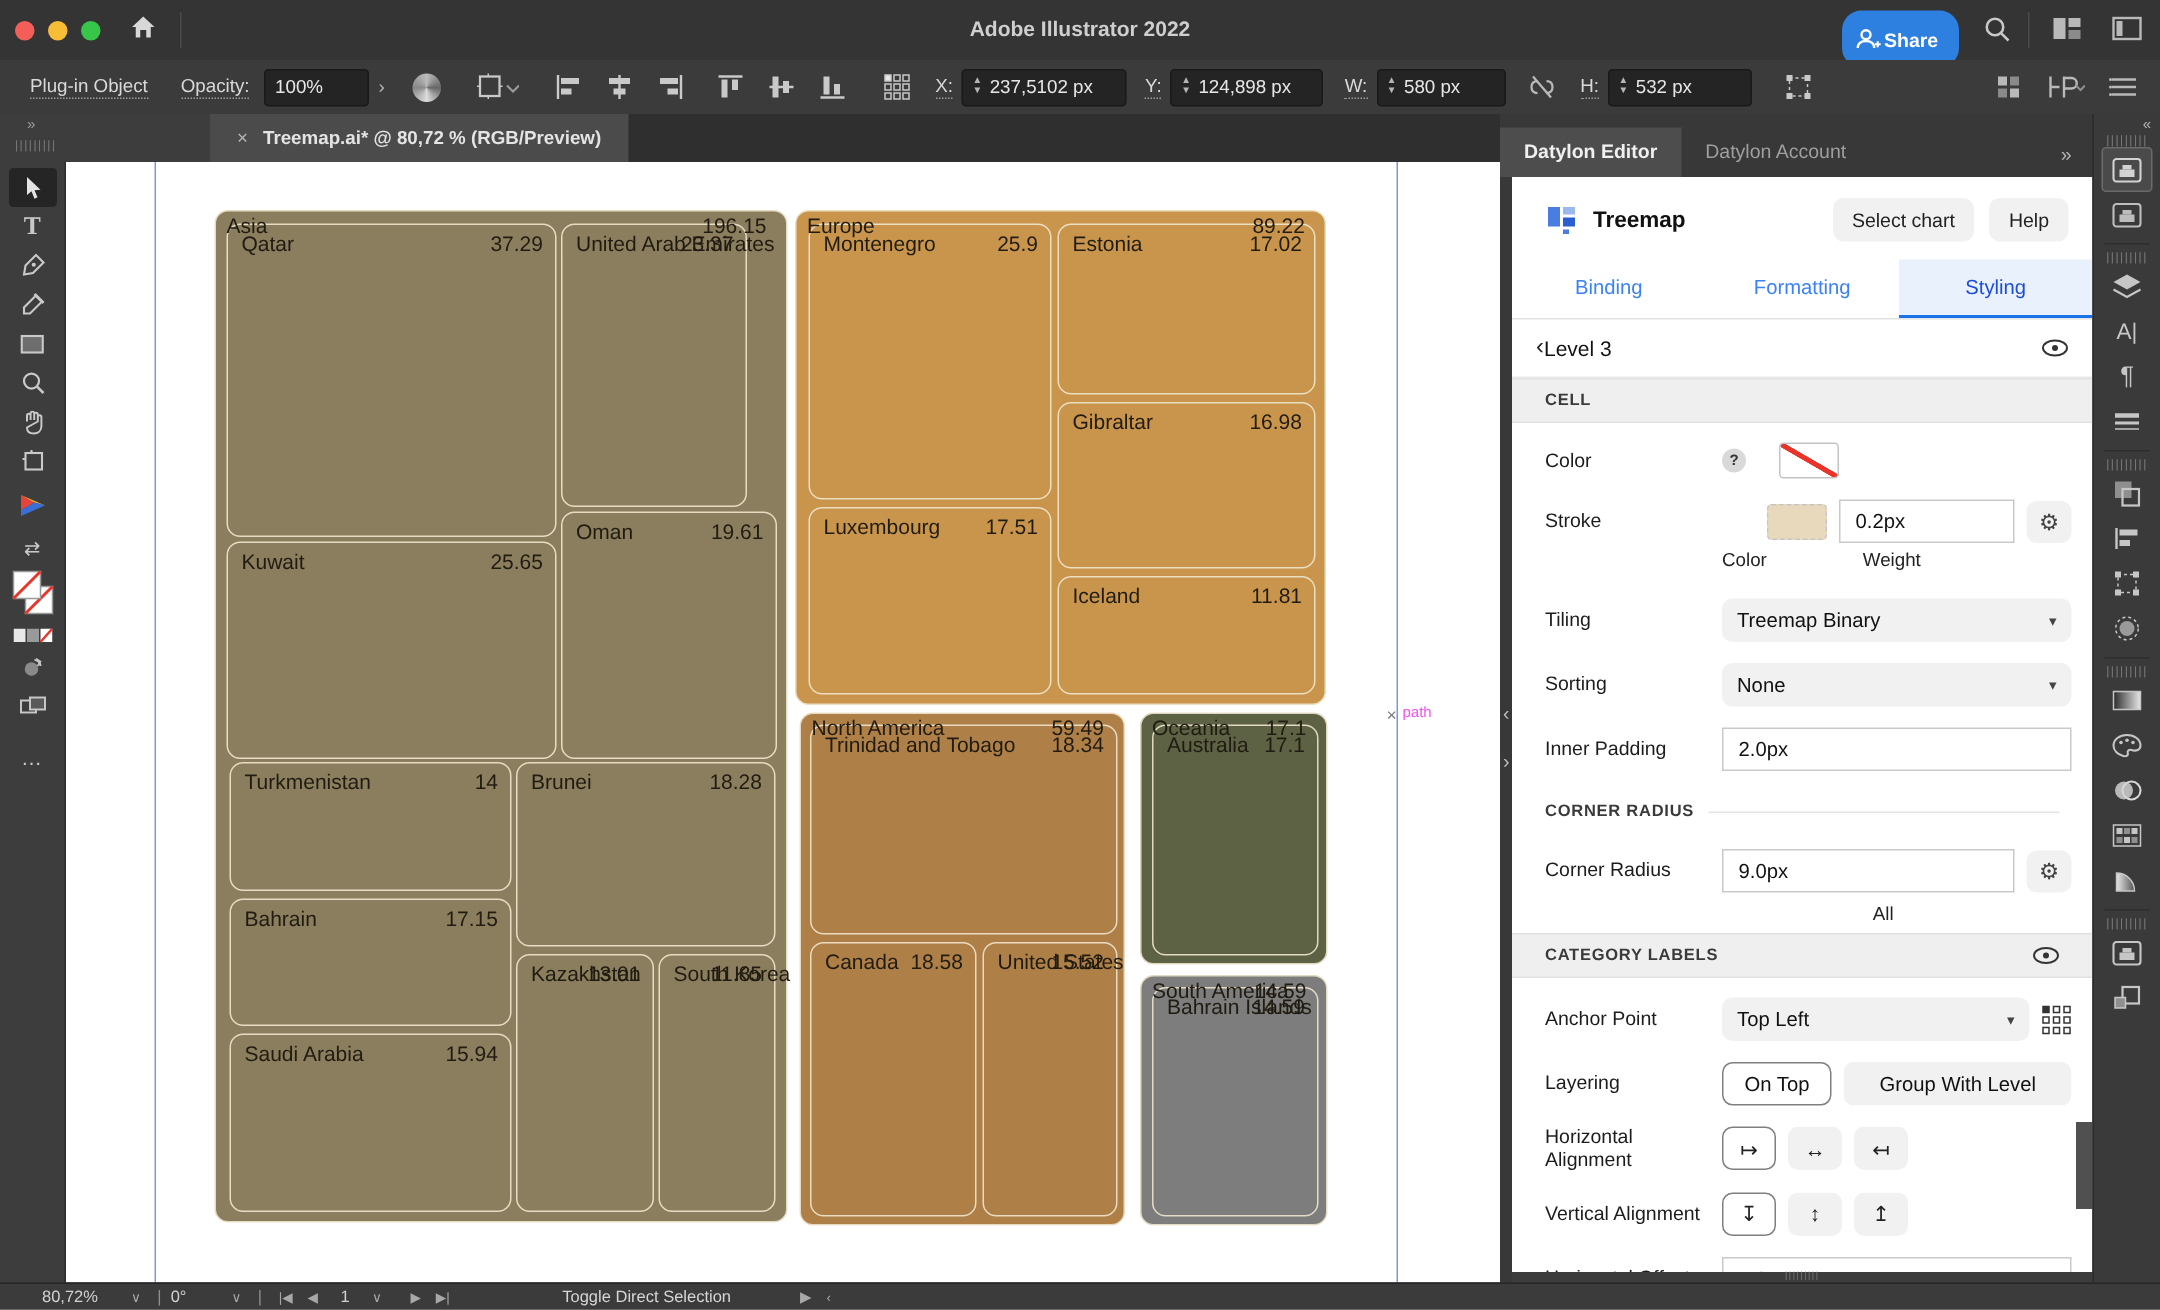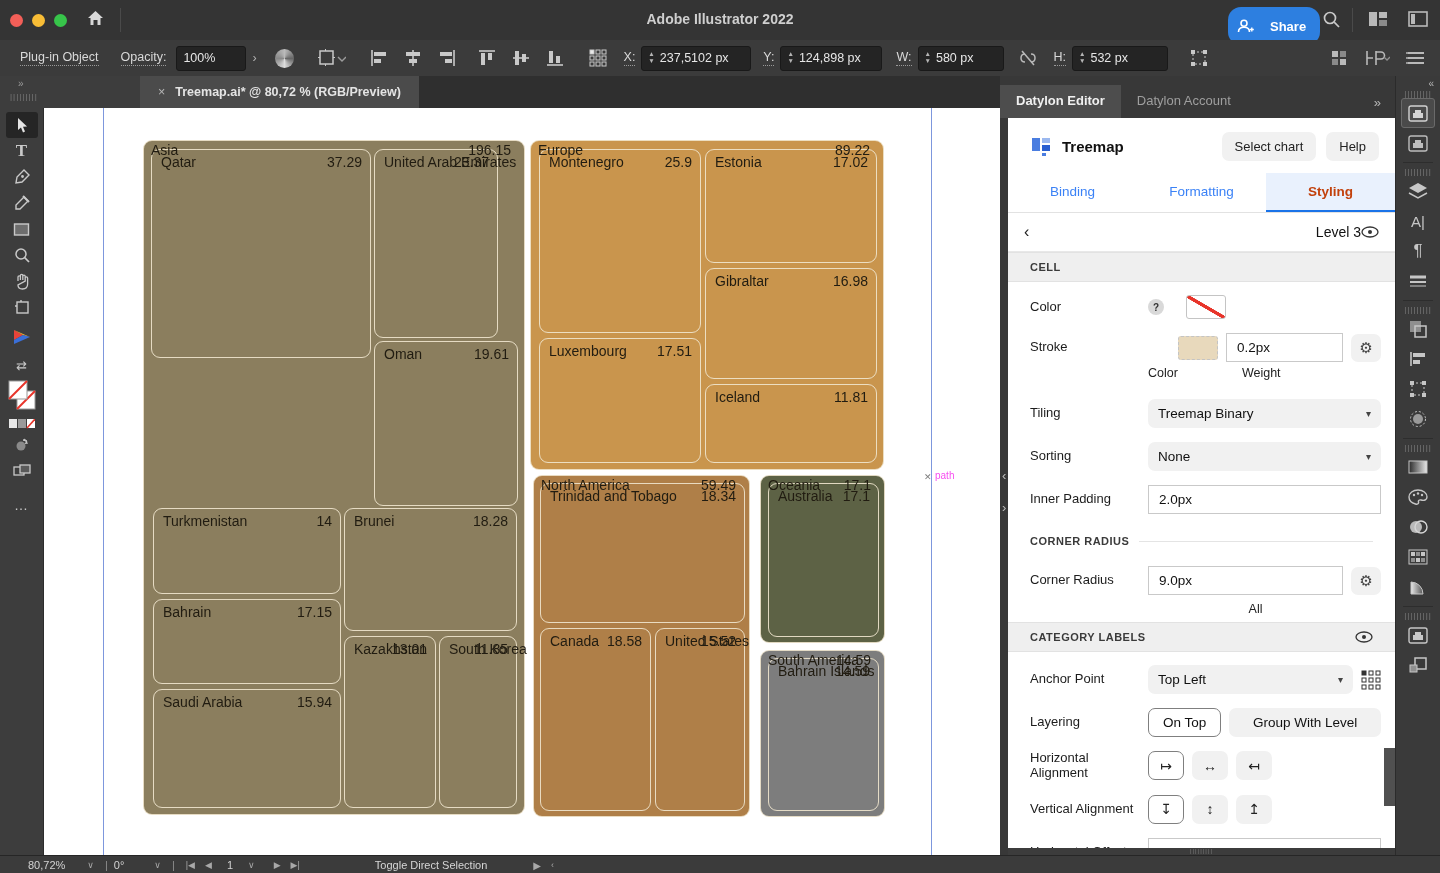--- a/index.html
+++ b/index.html
@@ -8,21 +8,21 @@
        -webkit-font-smoothing:antialiased}
   svg{display:block}
 
   
   #titlebar{position:absolute;left:0;top:0;width:1440px;height:40px;background:#343434;border-bottom:1px solid #262626}
   .tl{position:absolute;top:14px;width:13px;height:13px;border-radius:50%}
   #titlebar .home{position:absolute;left:86px;top:9px;color:#d8d8d8}
   #titlebar .tdiv{position:absolute;left:120px;top:8px;width:1px;height:24px;background:#4a4a4a}
   .apptitle{position:absolute;left:0;right:0;top:11px;text-align:center;font-size:14px;color:#cfcfcf;font-weight:bold}
   .sharebtn{position:absolute;left:1228px;top:7px;height:38px;border-radius:13px;background:#2d7fe0;color:#fff;
-            display:flex;align-items:center;padding:0 14px 0 8px;font-size:13px;font-weight:bold;gap:16px}
+            display:flex;align-items:center;padding:0 14px 0 8px;font-size:13px;font-weight:bold;gap:2px}
   .tb-ic{position:absolute;top:10px;color:#c9c9c9}
 
   
   #controlbar{position:absolute;left:0;top:40px;width:1440px;height:36px;background:#3b3b3b;border-bottom:1px solid #242424;
               display:flex;align-items:center;font-size:12.5px;color:#d9d9d9}
   .dotted{border-bottom:1px dotted #9a9a9a;padding-bottom:1px}
   .cfield{display:flex;align-items:center;background:#242424;border:1px solid #191919;border-radius:3px;height:23px;
           padding:0 6px;color:#e6e6e6;white-space:nowrap;overflow:hidden}
   .stepper{display:flex;flex-direction:column;color:#b5b5b5;font-size:6.5px;line-height:1.05;margin-right:5px}
   .cb-ic{margin:0 8px;flex:none}
@@ -56,23 +56,23 @@
   .ptabs{height:42px;display:flex;align-items:flex-end;font-size:13px;color:#9f9f9f}
   .ptab{padding:8px 16px;height:17px}
   .ptab.active{background:#4d4d4d;color:#f0f0f0;font-weight:bold}
   .pexp{margin-left:auto;margin-right:14px;padding-bottom:8px;color:#b5b5b5}
   #pcontent{position:absolute;left:8px;top:42px;width:387px;height:730px;background:#fff;color:#202020;overflow:hidden}
   .phead{display:flex;align-items:center;padding:14px 16px 12px 22px;gap:10px}
   .phead .pname{font-size:15px;font-weight:bold;color:#111}
   .pbtn{background:#f1f1f1;border-radius:7px;padding:7px 13px;font-size:13px;color:#222}
   .pnav{display:flex;border-bottom:1px solid #e2e2e2;font-size:13.5px}
   .pnav div{flex:1;text-align:center;padding:11px 0;color:#3b82f6}
-  .pnav .active{color:#c2410c;font-weight:bold;background:#e9f1fd;border-bottom:2px solid #1a73e8}
+  .pnav .active{color:#1d4ed8;font-weight:normal;background:#e9f1fd;border-bottom:2px solid #1a73e8}
   .levelrow{display:flex;align-items:center;padding:10px 16px;border-bottom:1px solid #e8e8e8}
-  .levelrow .lt{flex:1;text-align:right;font-size:14px;color:#111}
+  .levelrow .lt{flex:1;text-align:left;font-size:14px;color:#111}
   .secband{background:#efefef;border-top:1px solid #e2e2e2;border-bottom:1px solid #e2e2e2;
            padding:8px 22px;font-size:11px;font-weight:bold;letter-spacing:.5px;color:#3a3a3a;display:flex;align-items:center}
   .sechr{display:flex;align-items:center;padding:14px 22px 4px;font-size:11px;font-weight:bold;letter-spacing:.5px;color:#3a3a3a;gap:10px}
   .sechr::after{content:"";flex:1;border-top:1px solid #e4e4e4}
   .prow{display:flex;align-items:center;padding:7px 14px 7px 22px;font-size:13px}
   .plabel{width:118px;flex:none;color:#1c1c1c;line-height:1.15}
   .pctrl{flex:1;display:flex;align-items:center;gap:8px}
   .pselect{flex:1;background:#f1f1f1;border-radius:7px;padding:7px 10px;display:flex;align-items:center;font-size:13.5px;color:#111}
   .pselect .ddar{margin-left:auto;color:#444;font-size:10px}
   .pinput{flex:1;background:#fff;border:1px solid #c9c9c9;border-radius:0;padding:6px 10px;font-size:13.5px;color:#111}
@@ -405,20 +405,24 @@
           <span class="cval">37.29</span>
         </div>
       <div class="tm-cell" style="left:230px;top:8px;width:124px;height:189px">
         <span class="cname">United Arab Emirates</span>
           <span class="cval">23.37</span>
         </div>
       <div class="tm-cell" style="left:230px;top:200px;width:144px;height:165px">
         <span class="cname">Oman</span>
           <span class="cval">19.61</span>
         </div>
+      <div class="tm-cell" style="left:7px;top:220px;width:220px;height:145px">
+        <span class="cname">Kuwait</span>
+          <span class="cval">25.65</span>
+        </div>
       <div class="tm-cell" style="left:9px;top:367px;width:188px;height:86px">
         <span class="cname">Turkmenistan</span>
           <span class="cval">14</span>
         </div>
       <div class="tm-cell" style="left:9px;top:458px;width:188px;height:85px">
         <span class="cname">Bahrain</span>
           <span class="cval">17.15</span>
         </div>
       <div class="tm-cell" style="left:9px;top:548px;width:188px;height:119px">
         <span class="cname">Saudi Arabia</span>

